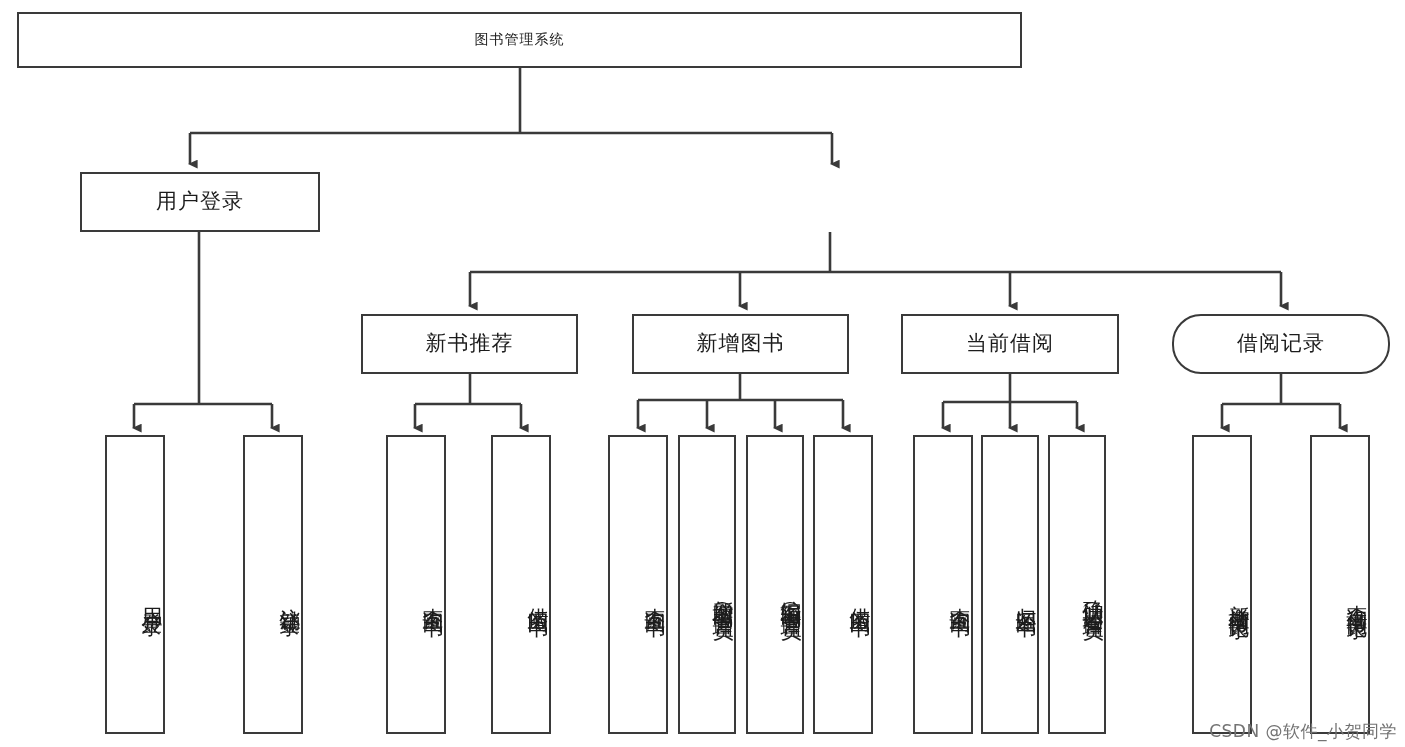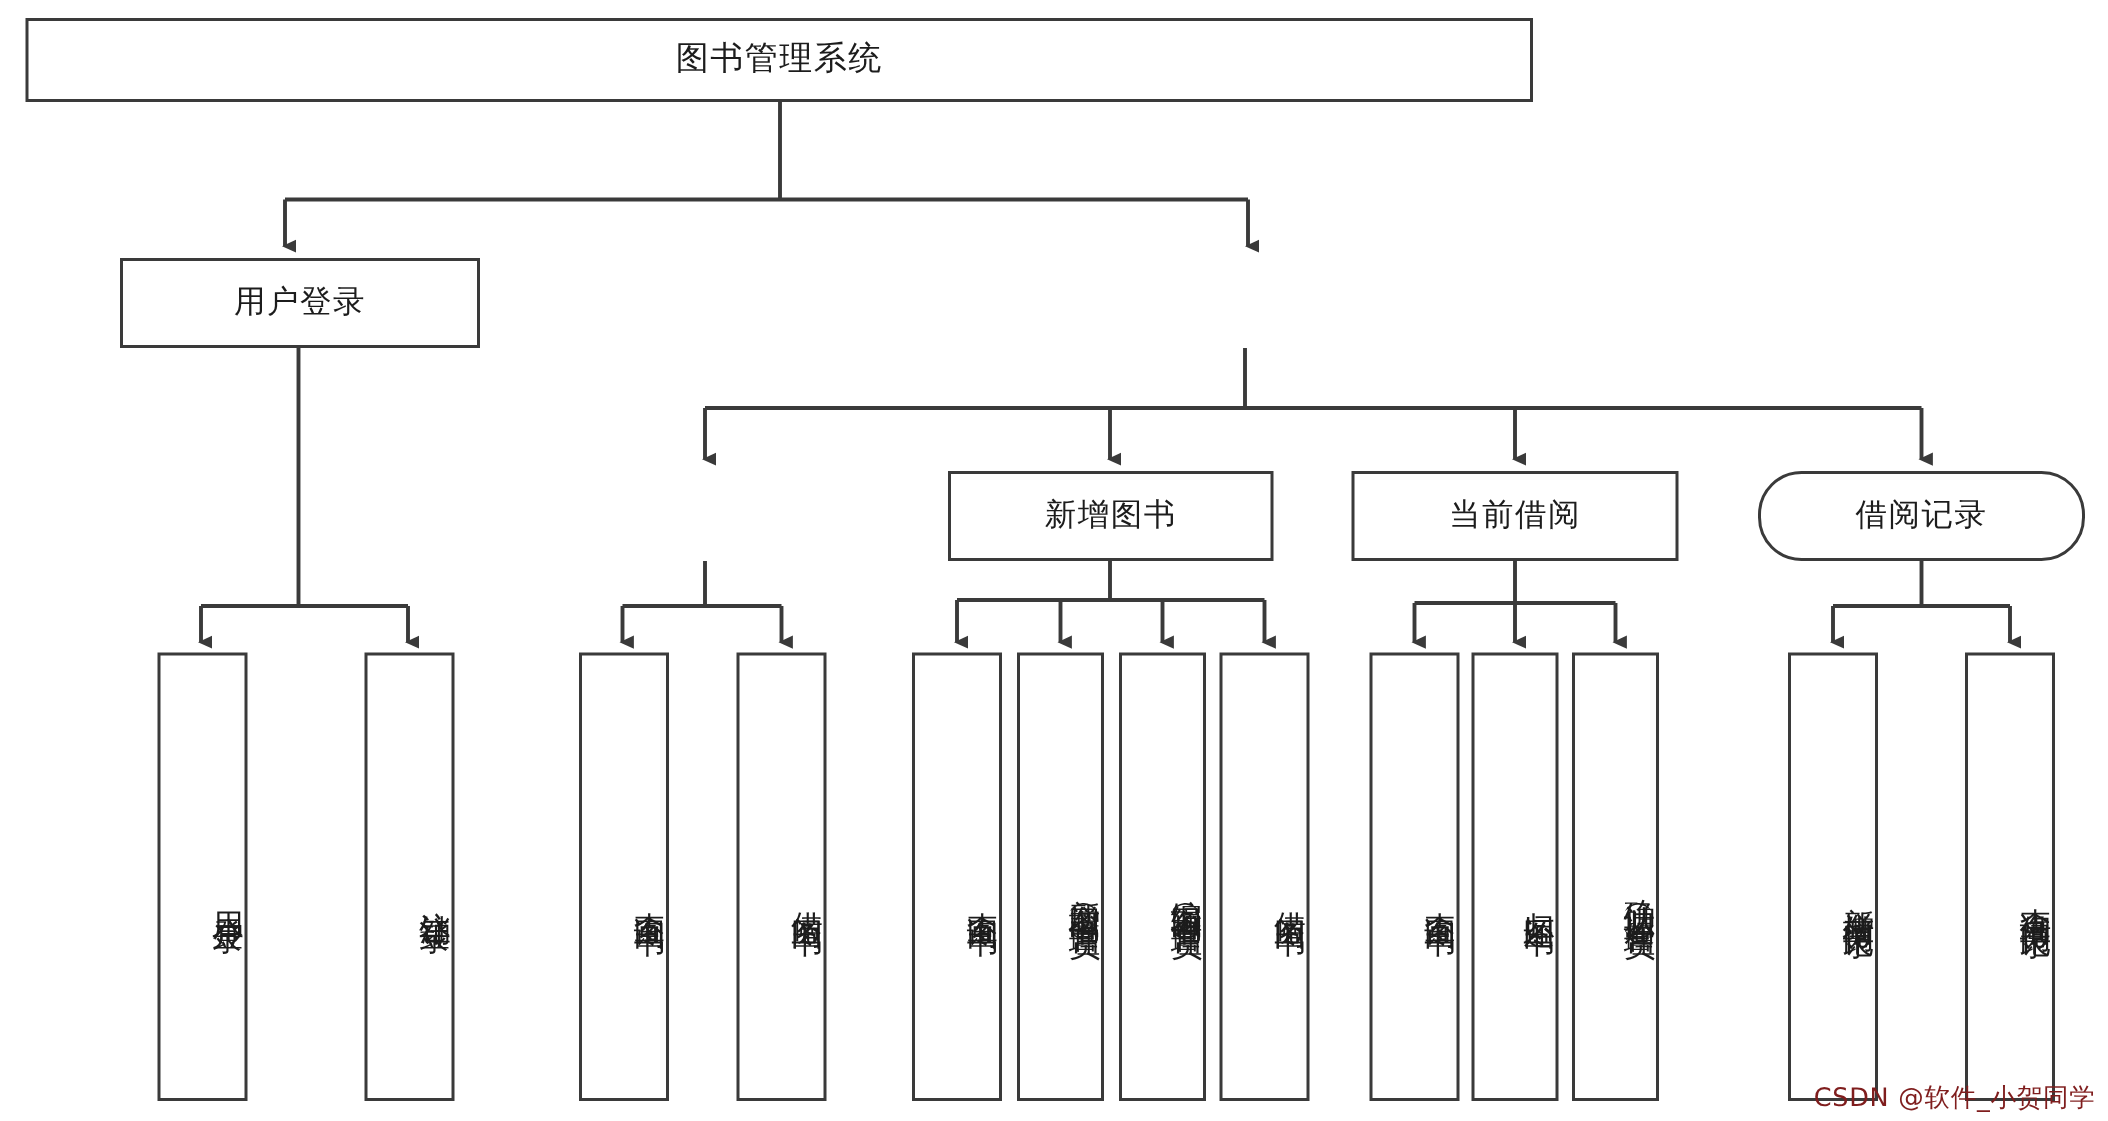--- a/index.html
+++ b/index.html
@@ -33,21 +33,21 @@
     justify-content: center;
     color: #1c1c1c;
     z-index: 2;
   }
   .node.h {
     font-size: 21px;
     letter-spacing: 1px;
     line-height: 1.1;
   }
   .node.root {
-    font-size: 22px;
+    font-size: 14px;
   }
   .node.v {
     font-size: 21px;
     writing-mode: vertical-rl;
     text-orientation: upright;
     align-items: flex-start;
     justify-content: center;
     padding-top: 24px;
     letter-spacing: 3px;
     line-height: 1.05;
@@ -55,21 +55,21 @@
   .node.v .vtext {
     writing-mode: vertical-rl;
     text-orientation: upright;
     white-space: nowrap;
   }
   .watermark {
     position: absolute;
     right: 8px;
     bottom: 4px;
     font-size: 17px;
-    color: #7f1d1d;
+    color: #737373;
     z-index: 5;
     white-space: nowrap;
     letter-spacing: 0.5px;
   }
 </style>
 </head>
 <body>
 
 <div id="canvas">
 
@@ -124,20 +124,23 @@
   </svg>
 
   <div class="node h root" style="left:17px; top:12px; width:1005px; height:56px;">
     <span>图书管理系统</span>
   </div>
 
   <div class="node h" style="left:80px; top:172px; width:240px; height:60px;">
     <span>用户登录</span>
   </div>
 
+  <div class="node h" style="left:361px; top:314px; width:217px; height:60px;">
+    <span>新书推荐</span>
+  </div>
   <div class="node h" style="left:632px; top:314px; width:217px; height:60px;">
     <span>新增图书</span>
   </div>
   <div class="node h" style="left:901px; top:314px; width:218px; height:60px;">
     <span>当前借阅</span>
   </div>
   <div class="node h" style="left:1172px; top:314px; width:218px; height:60px;border-radius:29px;">
     <span>借阅记录</span>
   </div>
 

